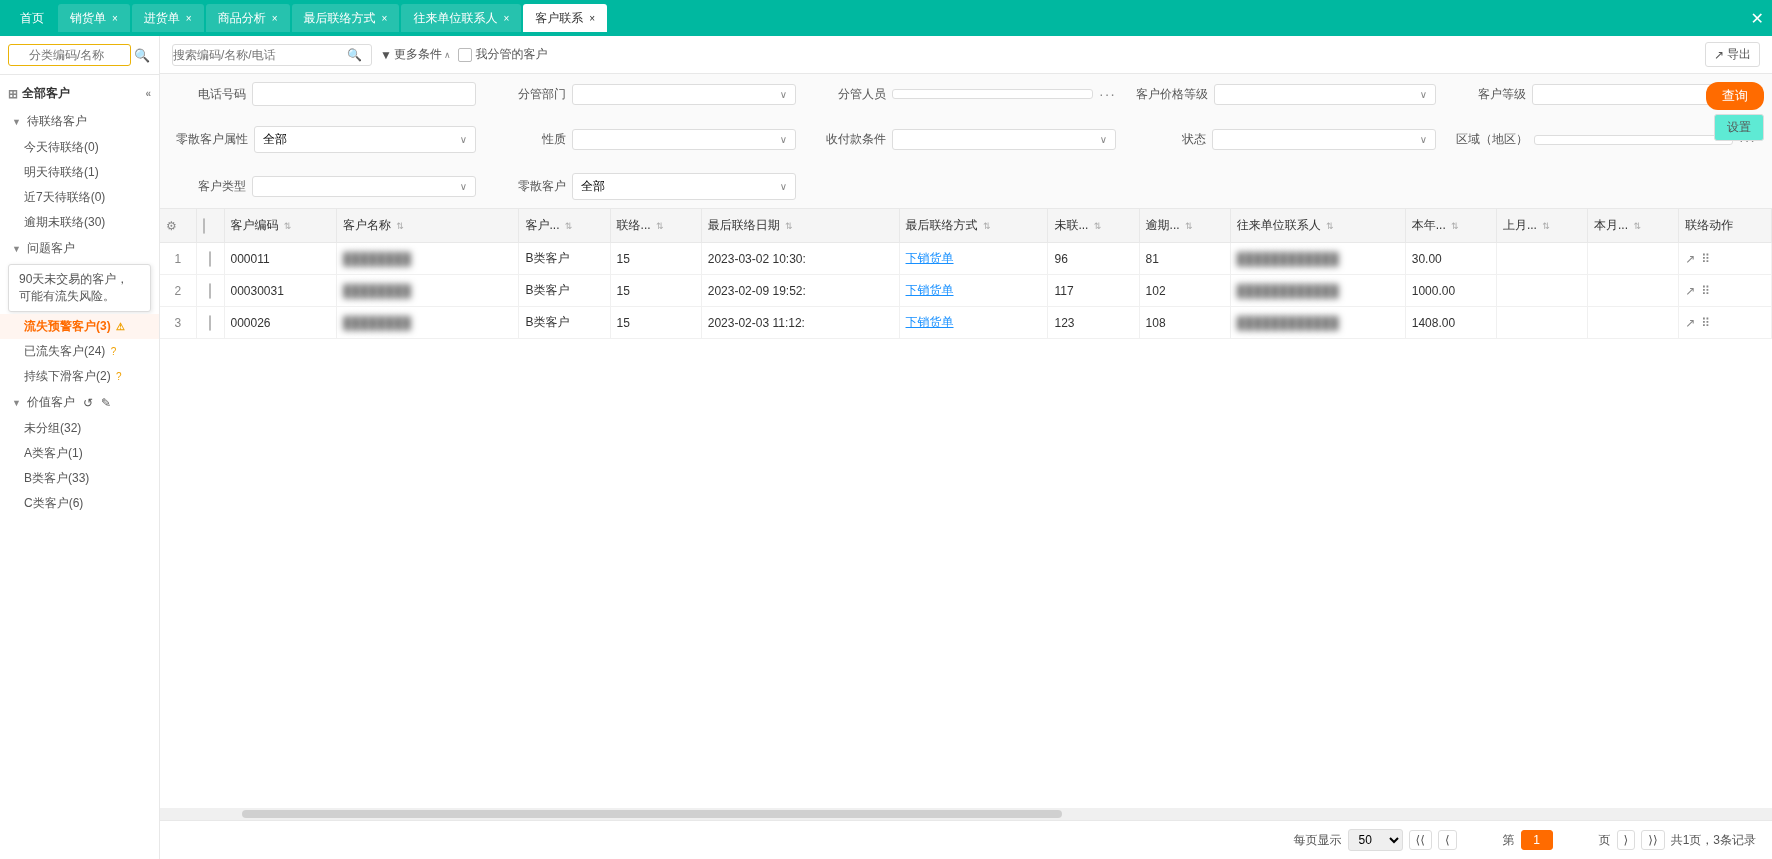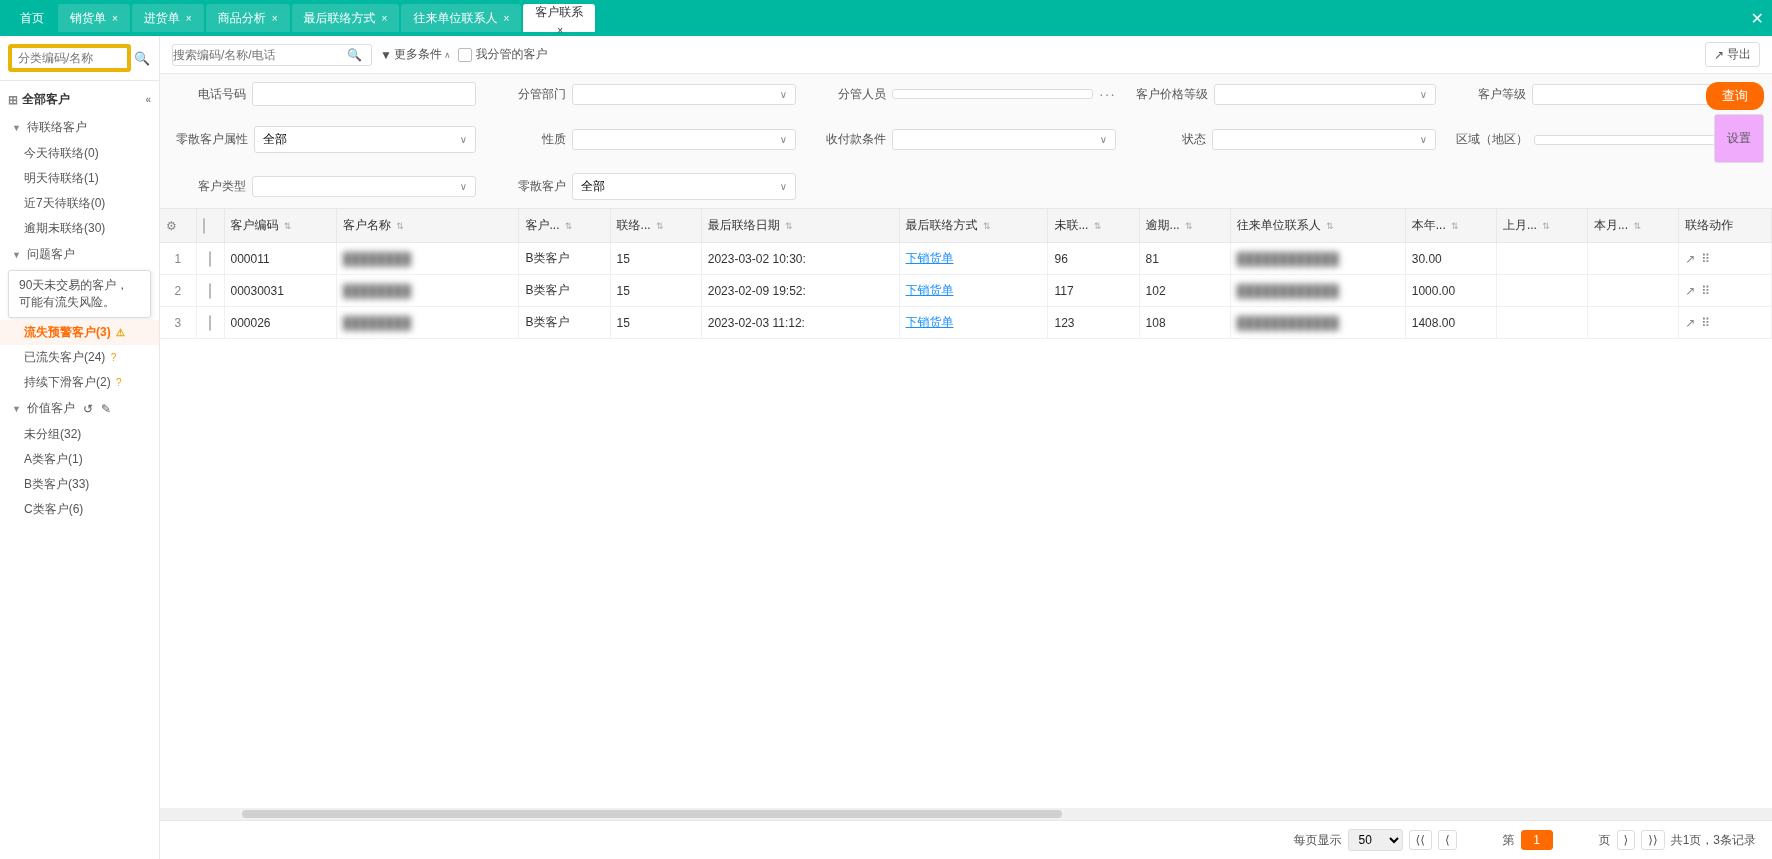--- a/index.html
+++ b/index.html
@@ -7,38 +7,38 @@
 
     
     .top-nav {
       display: flex; align-items: center; background: #00b8a0; height: 36px; padding: 0 8px;
       color: white; gap: 2px;
     }
     .nav-tab {
       display: flex; align-items: center; padding: 0 12px; height: 28px; background: rgba(255,255,255,0.15);
       border-radius: 3px 3px 0 0; color: white; cursor: pointer; gap: 4px; font-size: 13px;
     }
-    .nav-tab.active { background: white; color: #333; border-radius: 3px 3px 0 0; flex-direction: column; }
+    .nav-tab.active { background: white; color: #333; border-radius: 3px 3px 0 0; }
     .nav-tab .close-icon { font-size: 10px; margin-left: 2px; }
     .nav-tab-home { background: transparent; border: none; }
     .close-app { margin-left: auto; color: white; cursor: pointer; font-size: 16px; }
 
     
     .main-layout { display: flex; height: calc(859px - 36px); }
 
     
     .sidebar {
       width: 160px; background: white; border-right: 1px solid #e8e8e8;
       display: flex; flex-direction: column; flex-shrink: 0;
     }
     .sidebar-search {
       display: flex; align-items: center; padding: 8px; border-bottom: 1px solid #e8e8e8; gap: 4px;
     }
     .sidebar-search input {
-      border: 4px solid #eab308; border-radius: 3px; padding: 3px 6px; width: 100%; font-size: 12px; outline: none;
+      border: 1px solid #eab308; border-radius: 3px; padding: 3px 20px; width: 100%; font-size: 12px; outline: none;
     }
     .sidebar-search-icon { color: #aaa; font-size: 13px; }
     .sidebar-tree { flex: 1; overflow-y: auto; padding: 4px 0; }
     .tree-root {
       display: flex; align-items: center; padding: 6px 8px; font-weight: bold; color: #333;
       cursor: pointer; gap: 4px;
     }
     .tree-root .grid-icon { color: #888; }
     .collapse-btn { margin-left: auto; color: #888; cursor: pointer; font-size: 10px; }
     .tree-group { }
@@ -96,21 +96,21 @@
       background: white; display: flex; align-items: center; justify-content: space-between;
       cursor: pointer;
     }
     .filter-select .arrow { color: #888; font-size: 10px; }
     .filter-dots { color: #888; cursor: pointer; font-size: 14px; letter-spacing: 1px; }
     .query-btn {
       background: #ff6b00; color: white; border: none; border-radius: 12px; padding: 5px 16px;
       cursor: pointer; position: absolute; right: 8px; top: 8px; font-size: 13px;
     }
     .settings-btn {
-      background: #f0abfc; color: #555; border: 1px solid #ddd; border-radius: 3px; padding: 15px 12px;
+      background: #5eead4; color: #555; border: 1px solid #ddd; border-radius: 3px; padding: 4px 12px;
       cursor: pointer; position: absolute; right: 8px; top: 40px; font-size: 12px;
     }
 
     
     .table-wrapper { flex: 1; overflow: auto; }
     table { width: 100%; border-collapse: collapse; }
     thead tr { background: #f5f5f5; }
     th {
       padding: 8px 6px; text-align: left; border-bottom: 1px solid #e8e8e8; border-right: 1px solid #e8e8e8;
       color: #333; font-weight: normal; white-space: nowrap; position: sticky; top: 0;

